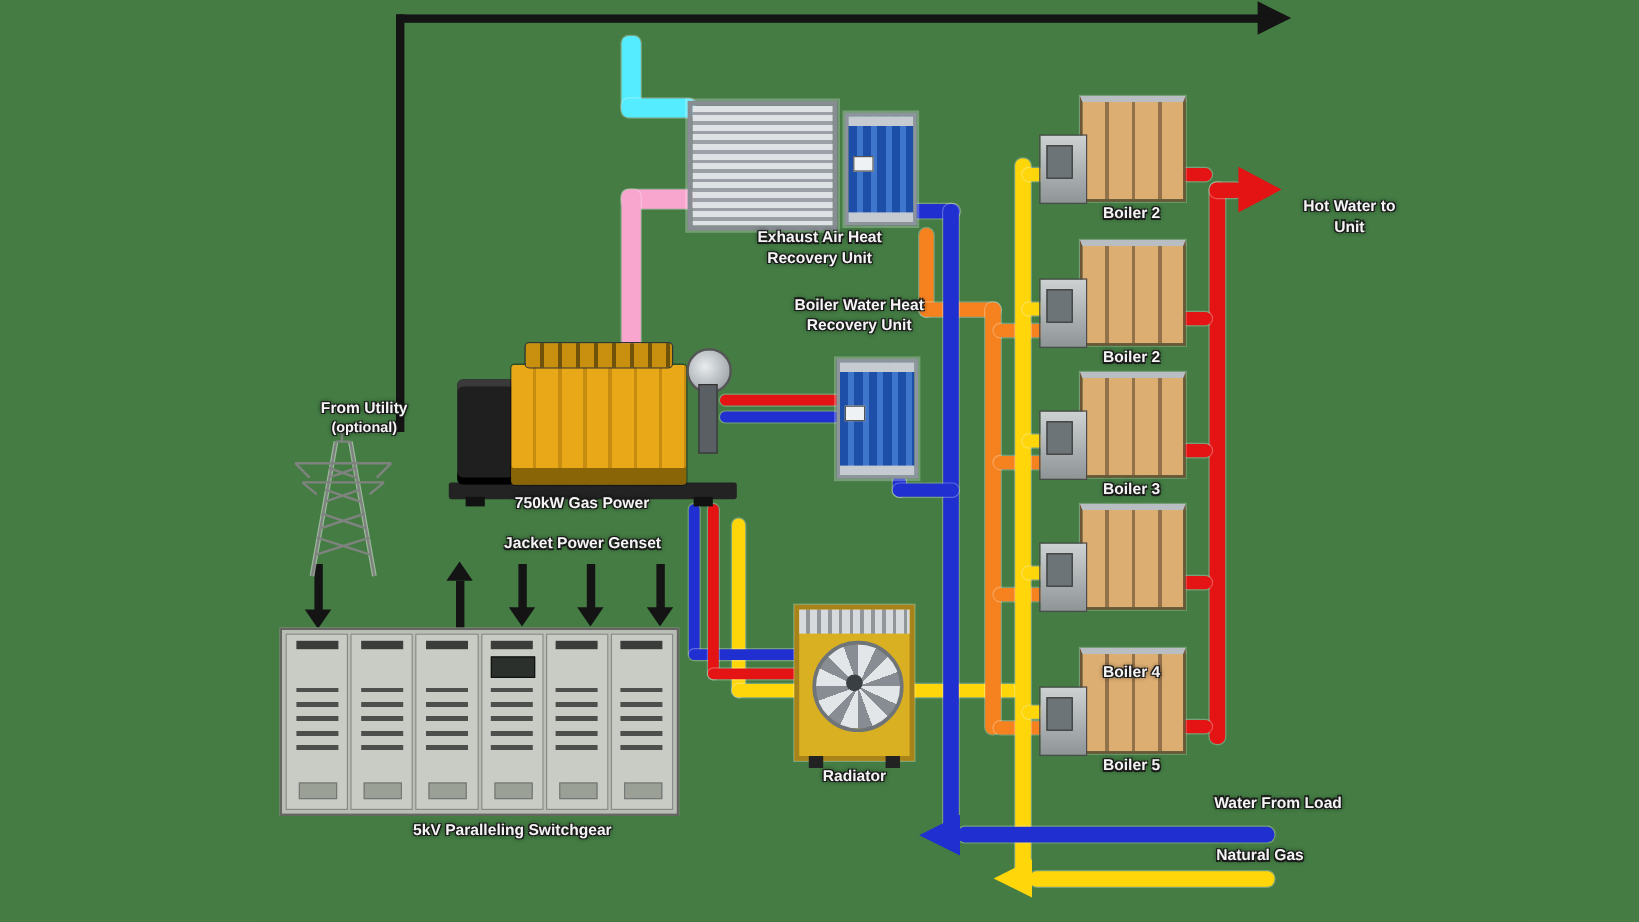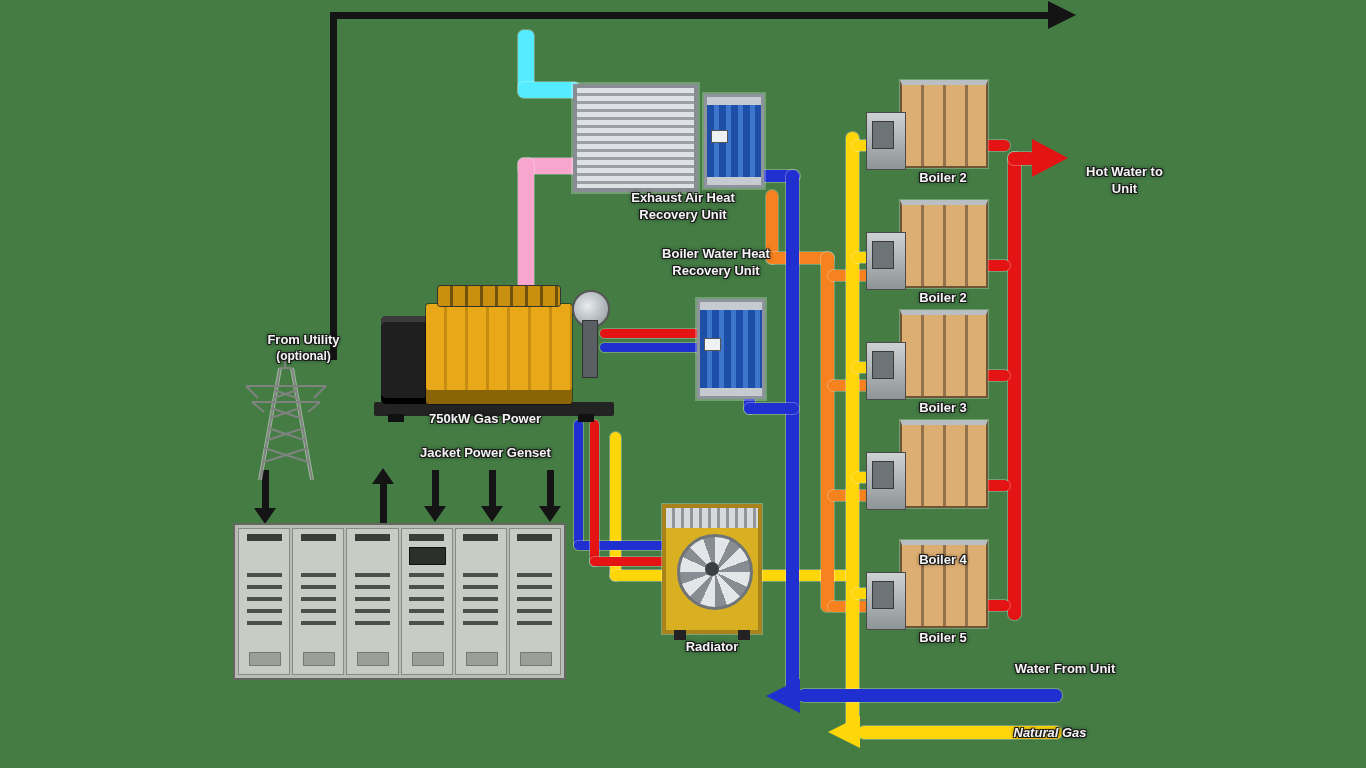--- a/index.html
+++ b/index.html
@@ -247,17 +247,18 @@
   <div class="lbl" style="left:897px;top:289px;width:92px;">Boiler 2</div>
   <div class="lbl" style="left:897px;top:399px;width:92px;">Boiler 3</div>
   <div class="lbl" style="left:897px;top:509px;width:92px;margin-top:42px;">Boiler 4</div>
   <div class="lbl" style="left:897px;top:629px;width:92px;">Boiler 5</div>
 
   <div class="lbl" style="left:1072px;top:163px;width:105px;">Hot Water to</div>
   <div class="lbl" style="left:1072px;top:180px;width:105px;">Unit</div>
 
   <div class="lbl" style="left:670px;top:638px;width:84px;">Radiator</div>
 
-
-  <div class="lbl" style="left:1000px;top:660px;width:130px;">Water From Unit</div>
-  <div class="lbl" style="left:990px;top:724px;width:120px;font-style:italic;">Natural Gas</div>
+  <div class="lbl" style="left:302px;top:683px;width:250px;">5kV Paralleling Switchgear</div>
+
+  <div class="lbl" style="left:1000px;top:660px;width:130px;">Water From Load</div>
+  <div class="lbl" style="left:990px;top:704px;width:120px;">Natural Gas</div>
 
 </div>
 
 </body></html>

